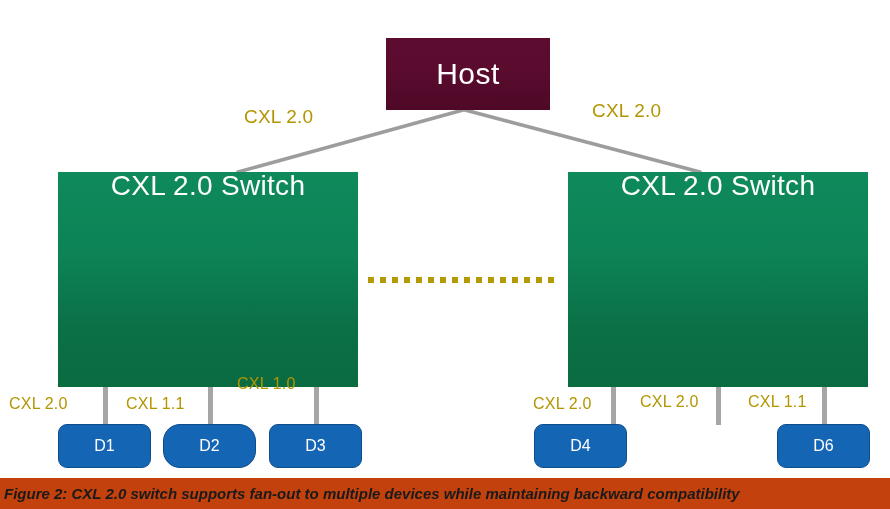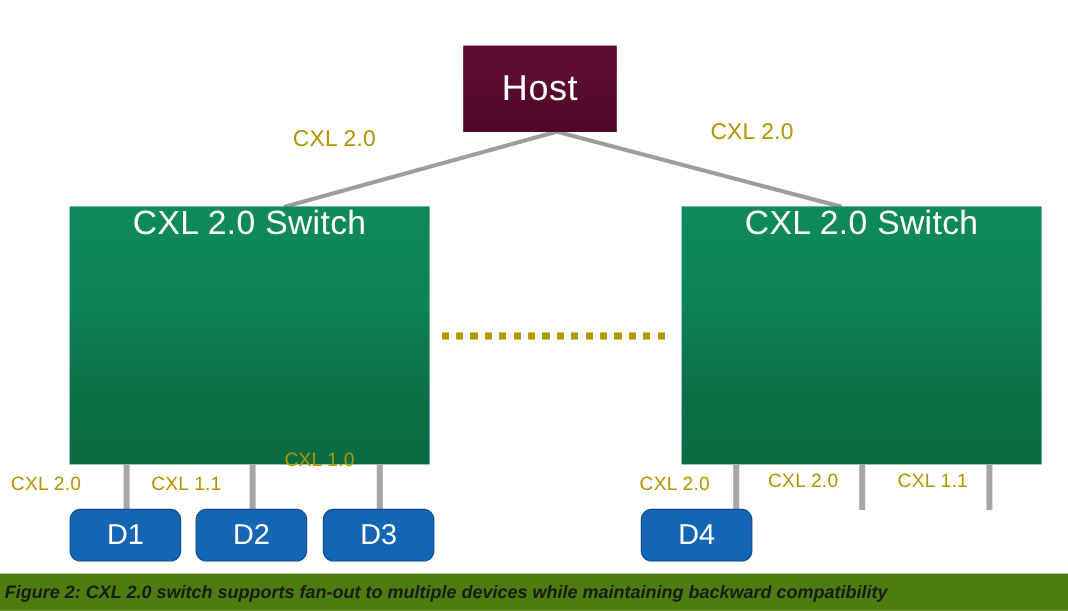--- a/index.html
+++ b/index.html
@@ -21,21 +21,21 @@
     width: 890px;
     height: 478px;
     background: #ffffff;
   }
 
   
   .host-box {
     position: absolute;
     left: 386px;
     top: 38px;
-    width: 128px;
+    width: 164px;
     height: 72px;
     background: linear-gradient(180deg, #5d0c30 0%, #5a0b2e 45%, #4e0927 100%);
     display: flex;
     align-items: center;
     justify-content: center;
   }
   .host-label {
     color: #ffffff;
     font-size: 30px;
     font-weight: 400;
@@ -117,33 +117,33 @@
     background: #1565b5;
     border: 1px solid #0d4d8c;
     border-radius: 9px;
     display: flex;
     align-items: center;
     justify-content: center;
     box-sizing: border-box;
   }
   .device-label {
     color: #ffffff;
-    font-size: 24px;
+    font-size: 16px;
     font-weight: 400;
     line-height: 1;
   }
 
   
   .caption-bar {
     position: absolute;
     left: 0;
     top: 478px;
     width: 890px;
     height: 31px;
-    background: #4d7c0f;
+    background: #c2410c;
     display: flex;
     align-items: center;
   }
   .caption-text {
     color: #1a1a1a;
     font-size: 15px;
     font-style: italic;
     font-weight: bold;
     padding-left: 4px;
     white-space: nowrap;
@@ -186,27 +186,30 @@
   <div class="cxl-label port" style="left:9px;   top:396px;">CXL 2.0</div>
   <div class="cxl-label port" style="left:126px; top:396px;">CXL 1.1</div>
   <div class="cxl-label port" style="left:237px; top:376px;">CXL 1.0</div>
   <div class="cxl-label port" style="left:533px; top:396px;">CXL 2.0</div>
   <div class="cxl-label port" style="left:640px; top:394px;">CXL 2.0</div>
   <div class="cxl-label port" style="left:748px; top:394px;">CXL 1.1</div>
 
   <div class="device-box" style="left:58px;">
     <span class="device-label">D1</span>
   </div>
-  <div class="device-box" style="left:163px;">
+  <div class="device-box" style="left:163px;border-radius:17px;">
     <span class="device-label">D2</span>
   </div>
   <div class="device-box" style="left:269px;">
     <span class="device-label">D3</span>
   </div>
   <div class="device-box" style="left:534px;">
     <span class="device-label">D4</span>
+  </div>
+  <div class="device-box" style="left:777px;">
+    <span class="device-label">D6</span>
   </div>
 
 </div>
 
 <div class="caption-bar">
   <span class="caption-text">Figure 2: CXL 2.0 switch supports fan-out to multiple devices while maintaining backward compatibility</span>
 </div>
 
 </body></html>

